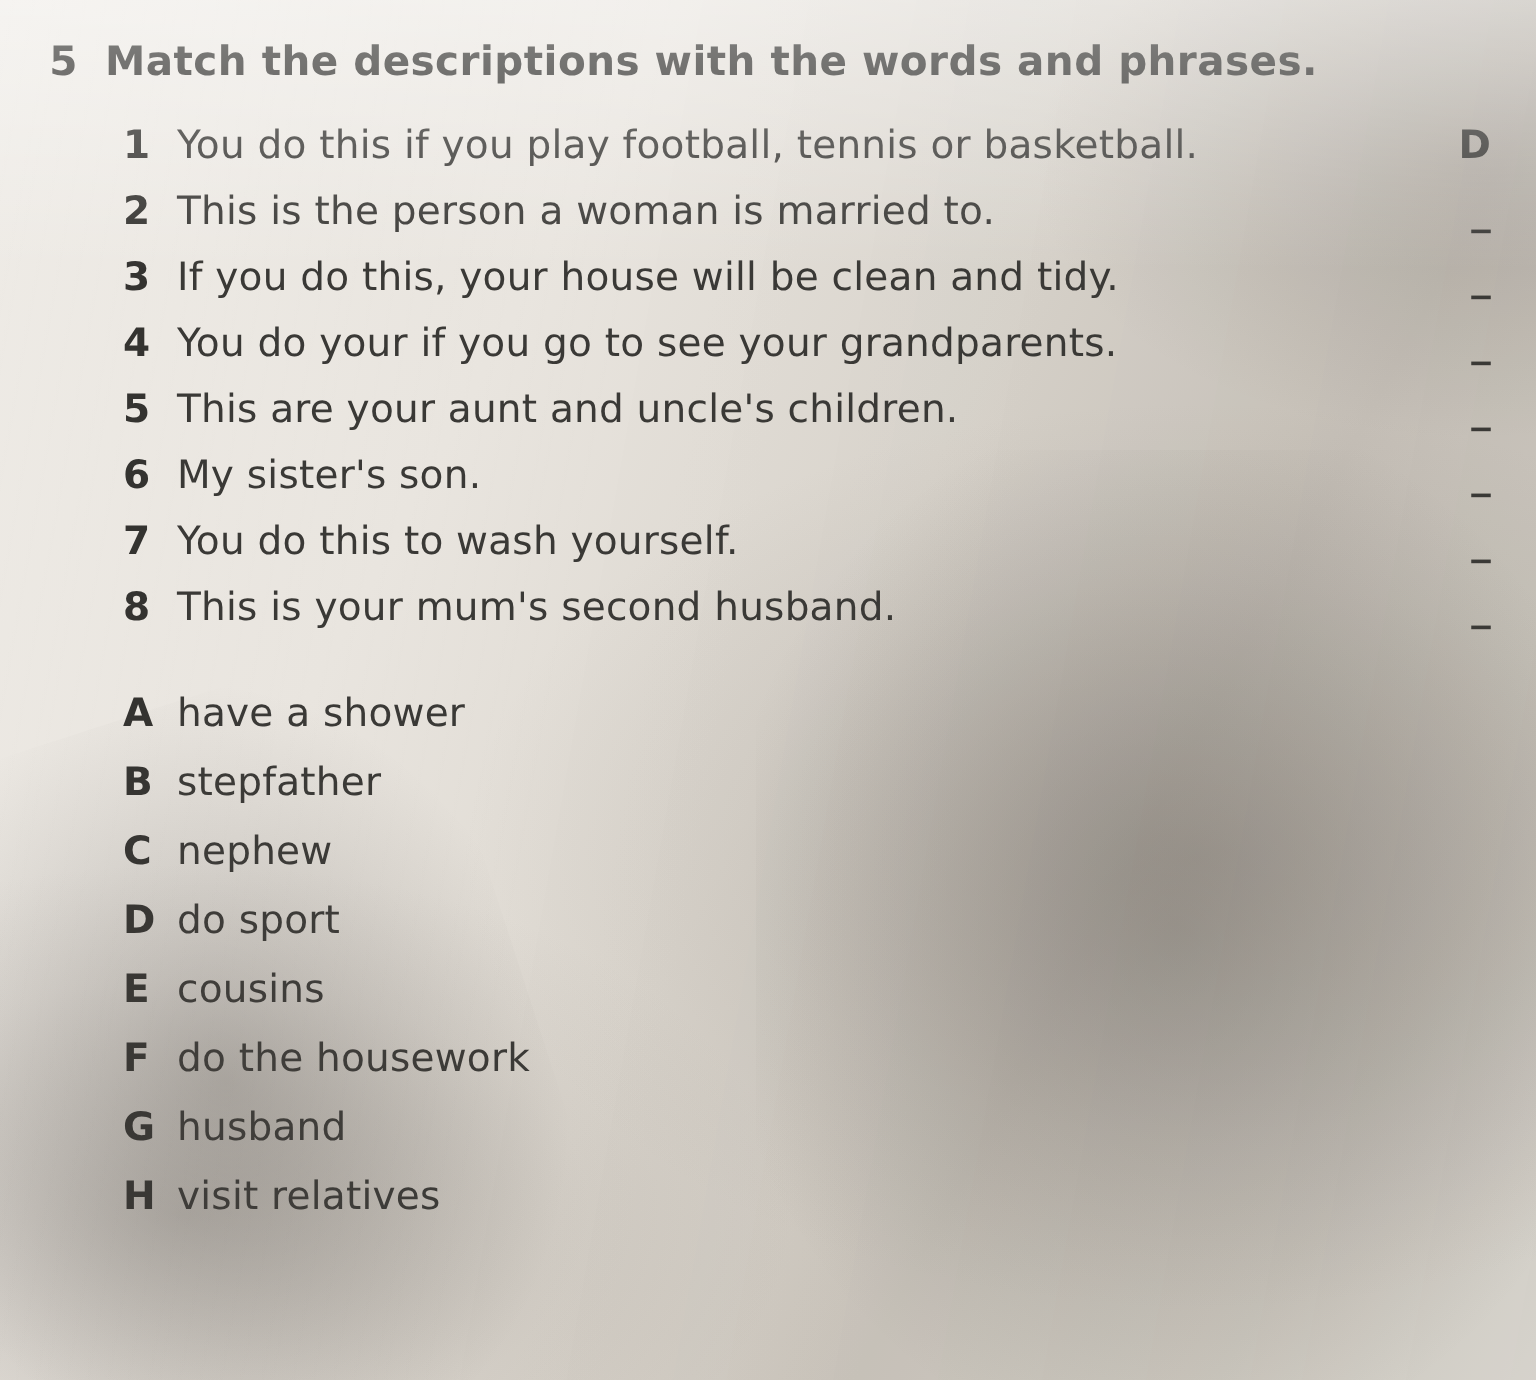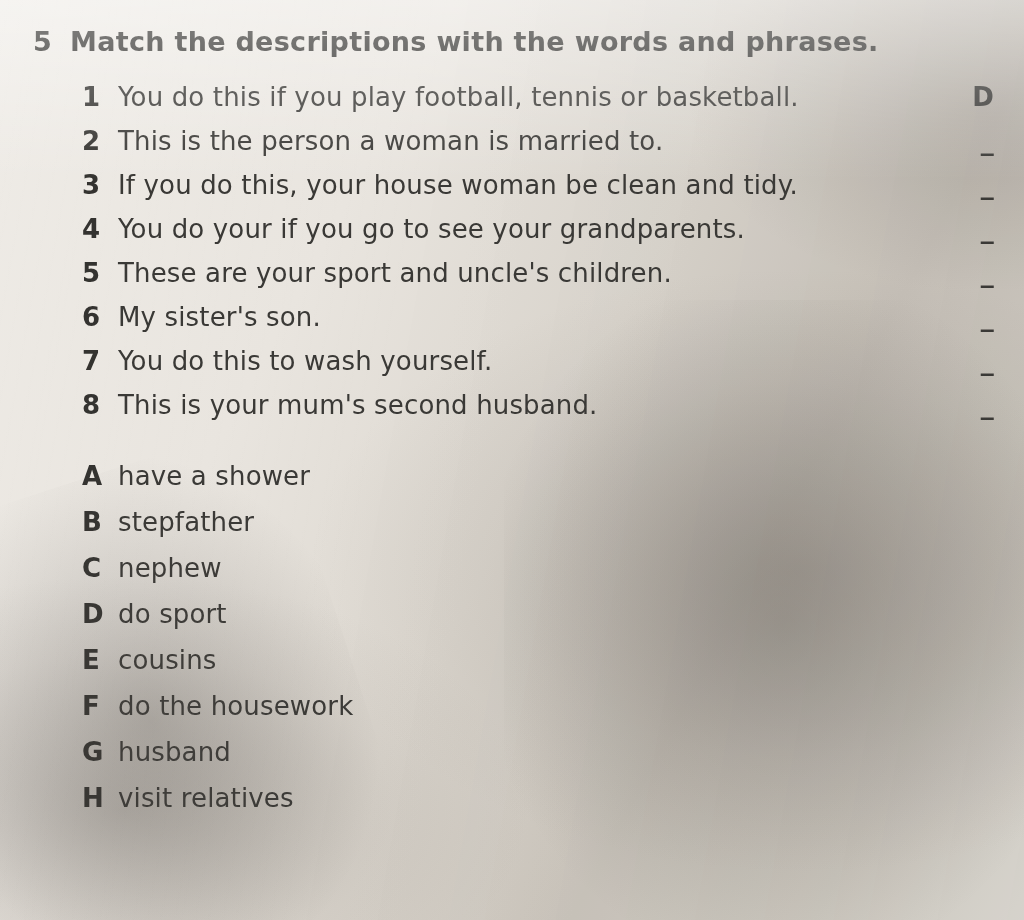--- a/index.html
+++ b/index.html
@@ -157,33 +157,33 @@
       </div>
 
       <div class="row">
         <span class="marker">2</span>
         <span class="text">This is the person a woman is married to.</span>
         <span class="answer">_</span>
       </div>
 
       <div class="row">
         <span class="marker">3</span>
-        <span class="text">If you do this, your house woman be clean and tidy.</span>
+        <span class="text">If you do this, your house will be clean and tidy.</span>
         <span class="answer">_</span>
       </div>
 
       <div class="row">
         <span class="marker">4</span>
         <span class="text">You do your if you go to see your grandparents.</span>
         <span class="answer">_</span>
       </div>
 
       <div class="row">
         <span class="marker">5</span>
-        <span class="text">These are your sport and uncle's children.</span>
+        <span class="text">This are your aunt and uncle's children.</span>
         <span class="answer">_</span>
       </div>
 
       <div class="row">
         <span class="marker">6</span>
         <span class="text">My sister's son.</span>
         <span class="answer">_</span>
       </div>
 
       <div class="row">

